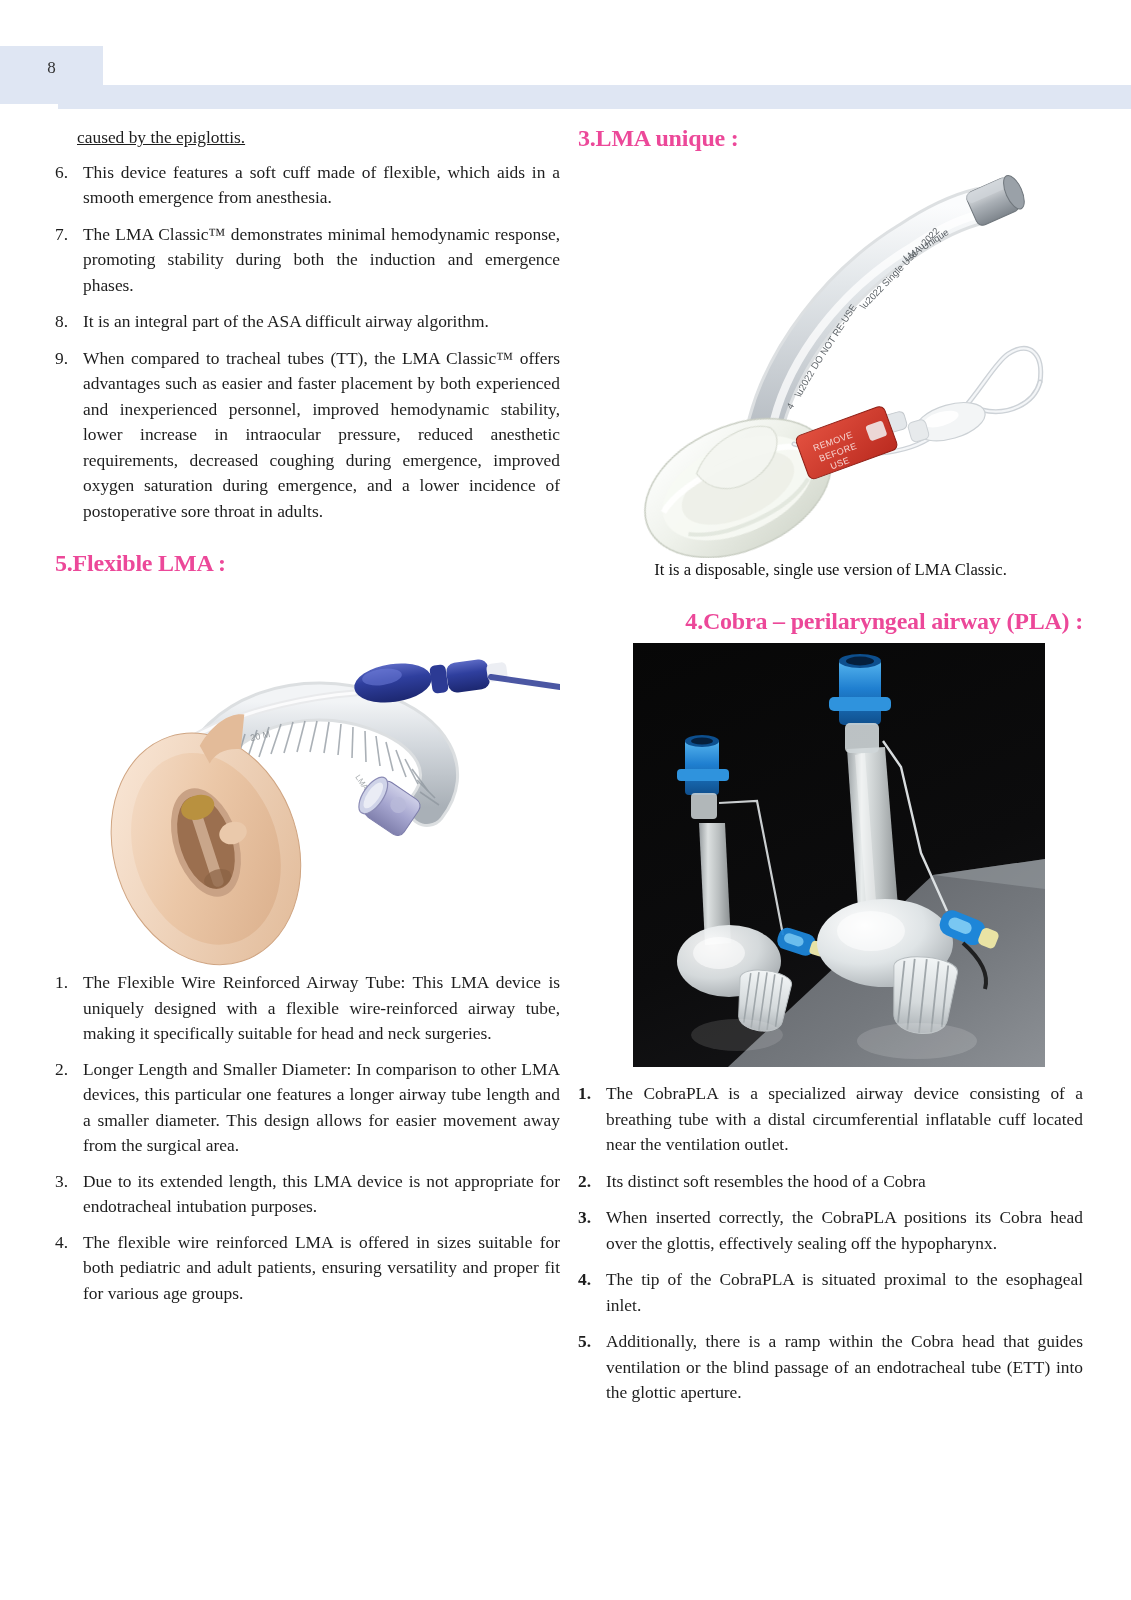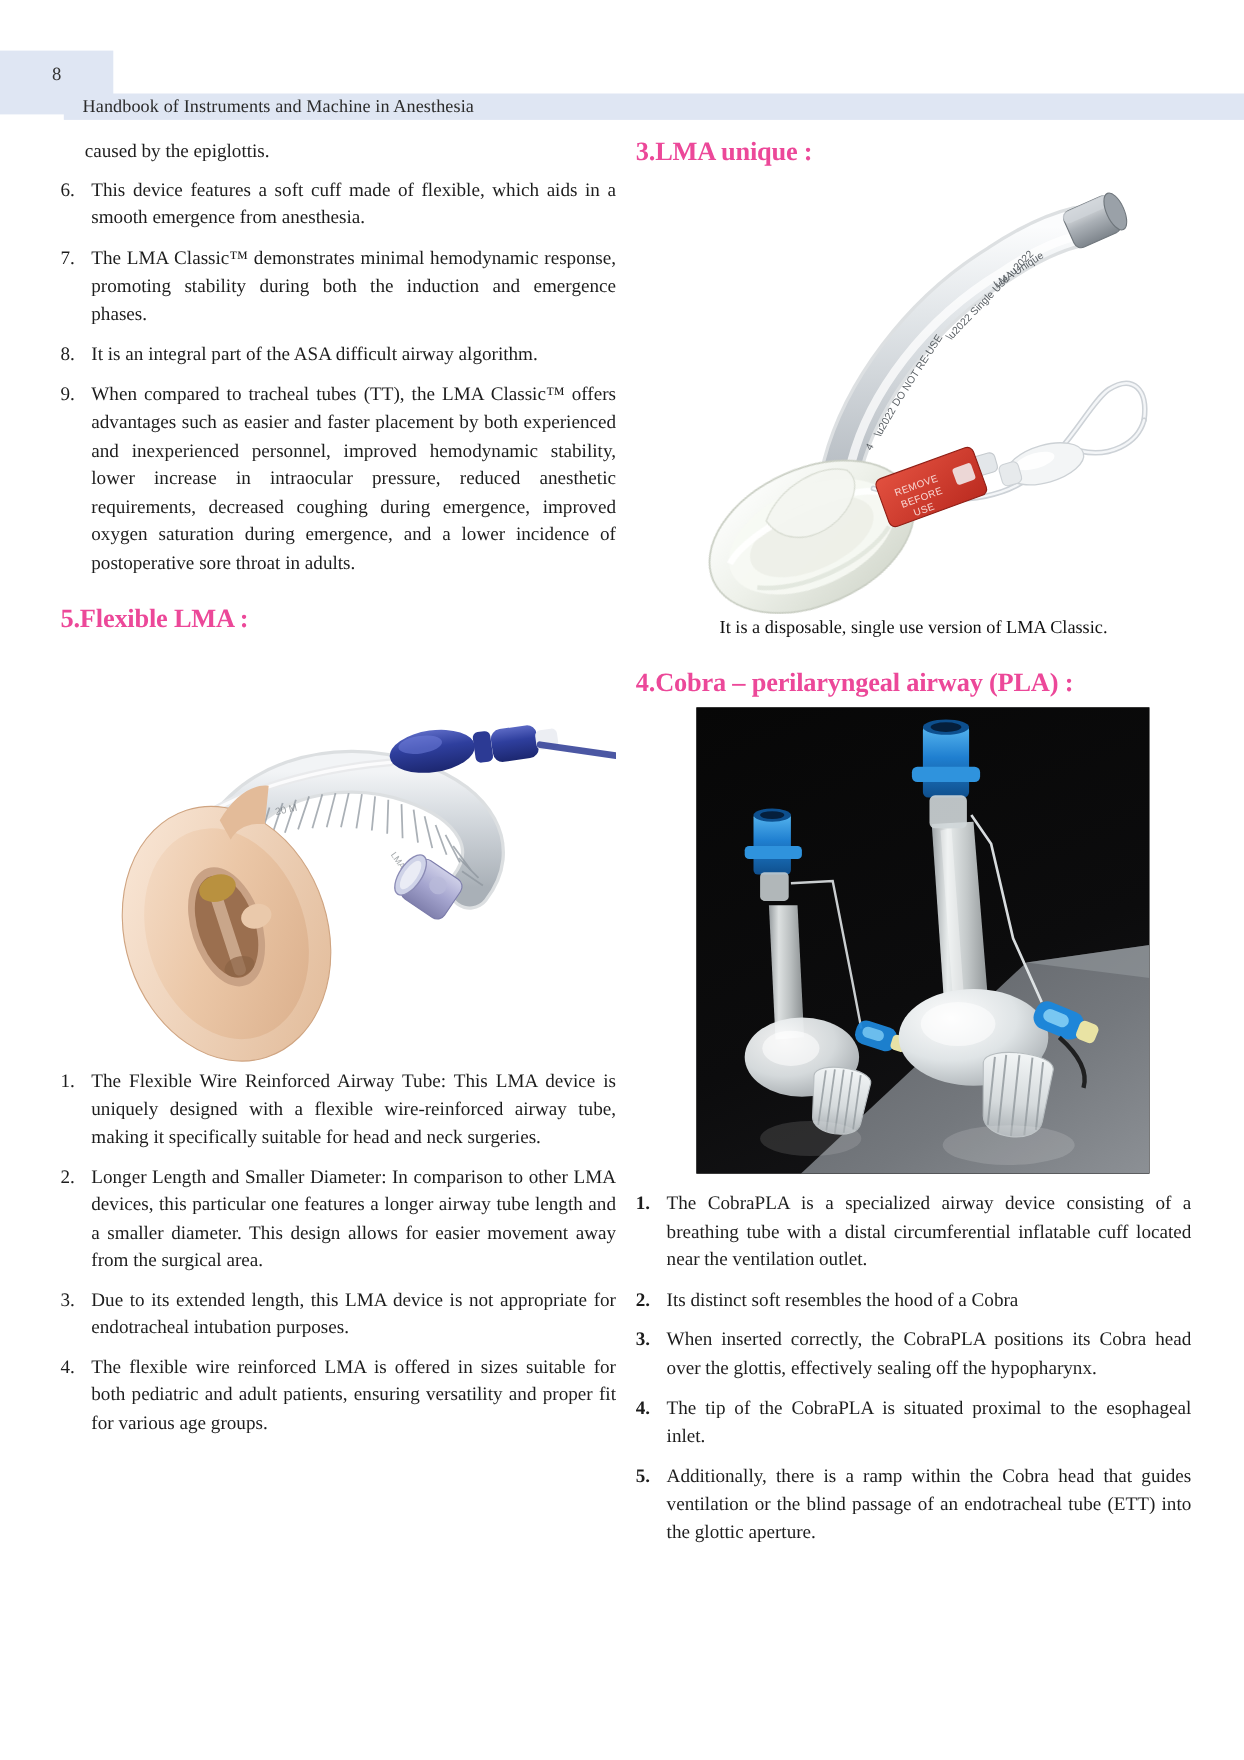--- a/index.html
+++ b/index.html
@@ -38,20 +38,21 @@
   .col-left  { position: absolute; left: 55px;  top: 125px; width: 505px; }
   .col-right { position: absolute; left: 578px; top: 125px; width: 505px; }
 
   
   .para {
     font-family: "Liberation Serif", serif;
     font-size: 17.4px; line-height: 25.5px;
     color: #1d1d1d;
     text-align: justify;
     margin-bottom: 9px;
+    text-decoration: underline;
   }
   .cont { margin-left: 22px; }
 
   ol.numlist { list-style: none; }
   ol.numlist > li {
     position: relative;
     padding-left: 28px;
     font-family: "Liberation Serif", serif;
     font-size: 17.4px; line-height: 25.5px;
     color: #1d1d1d;
@@ -103,21 +104,20 @@
   svg { display: block; }
 </style>
 </head>
 <body>
 
 <div class="page">
 
   <div class="page-num-box"></div>
   <div class="header-band"></div>
   <div class="page-num">8</div>
-  <div class="header-title">Handbook of Instruments and Machine in Anesthesia</div>
 
   <div class="col-left">
 
     <div class="para cont">caused by the epiglottis.</div>
 
     <ol class="numlist">
       <li>
         <span class="marker">6.</span>
         <span>This device features a soft cuff made of flexible, which aids in a smooth emergence from anesthesia.</span>
       </li>
@@ -329,21 +329,21 @@
           <rect x="292" y="276" width="18" height="16" rx="3" fill="#f2f3f4" opacity="0.85"></rect>
           <text x="236" y="282" font-family="Liberation Sans, sans-serif" font-size="9" fill="#f7d7d3" letter-spacing="0.4">REMOVE</text>
           <text x="238" y="294" font-family="Liberation Sans, sans-serif" font-size="9" fill="#f7d7d3" letter-spacing="0.4">BEFORE</text>
           <text x="246" y="305" font-family="Liberation Sans, sans-serif" font-size="9" fill="#f7d7d3" letter-spacing="0.4">USE</text>
         </g>
       </svg>
     </div>
 
     <div class="caption" style="margin-top:2px;">It is a disposable, single use version of LMA Classic.</div>
 
-    <div class="sec-heading" style="margin-top:28px;margin-bottom:8px;">4.Cobra – perilaryngeal airway (PLA) :</div>
+    <div class="sec-heading" style="margin-top:28px;margin-bottom:8px;text-align:right;">4.Cobra – perilaryngeal airway (PLA) :</div>
 
     <div class="fig fig-cobra">
       <svg width="412" height="424" viewBox="0 0 412 424">
         <defs>
           <linearGradient id="cobraBg" x1="0" y1="0" x2="0.4" y2="1">
             <stop offset="0%" stop-color="#070707"></stop>
             <stop offset="70%" stop-color="#0c0c0d"></stop>
             <stop offset="100%" stop-color="#131315"></stop>
           </linearGradient>
           <linearGradient id="surfaceG" x1="0" y1="0" x2="1" y2="1">

